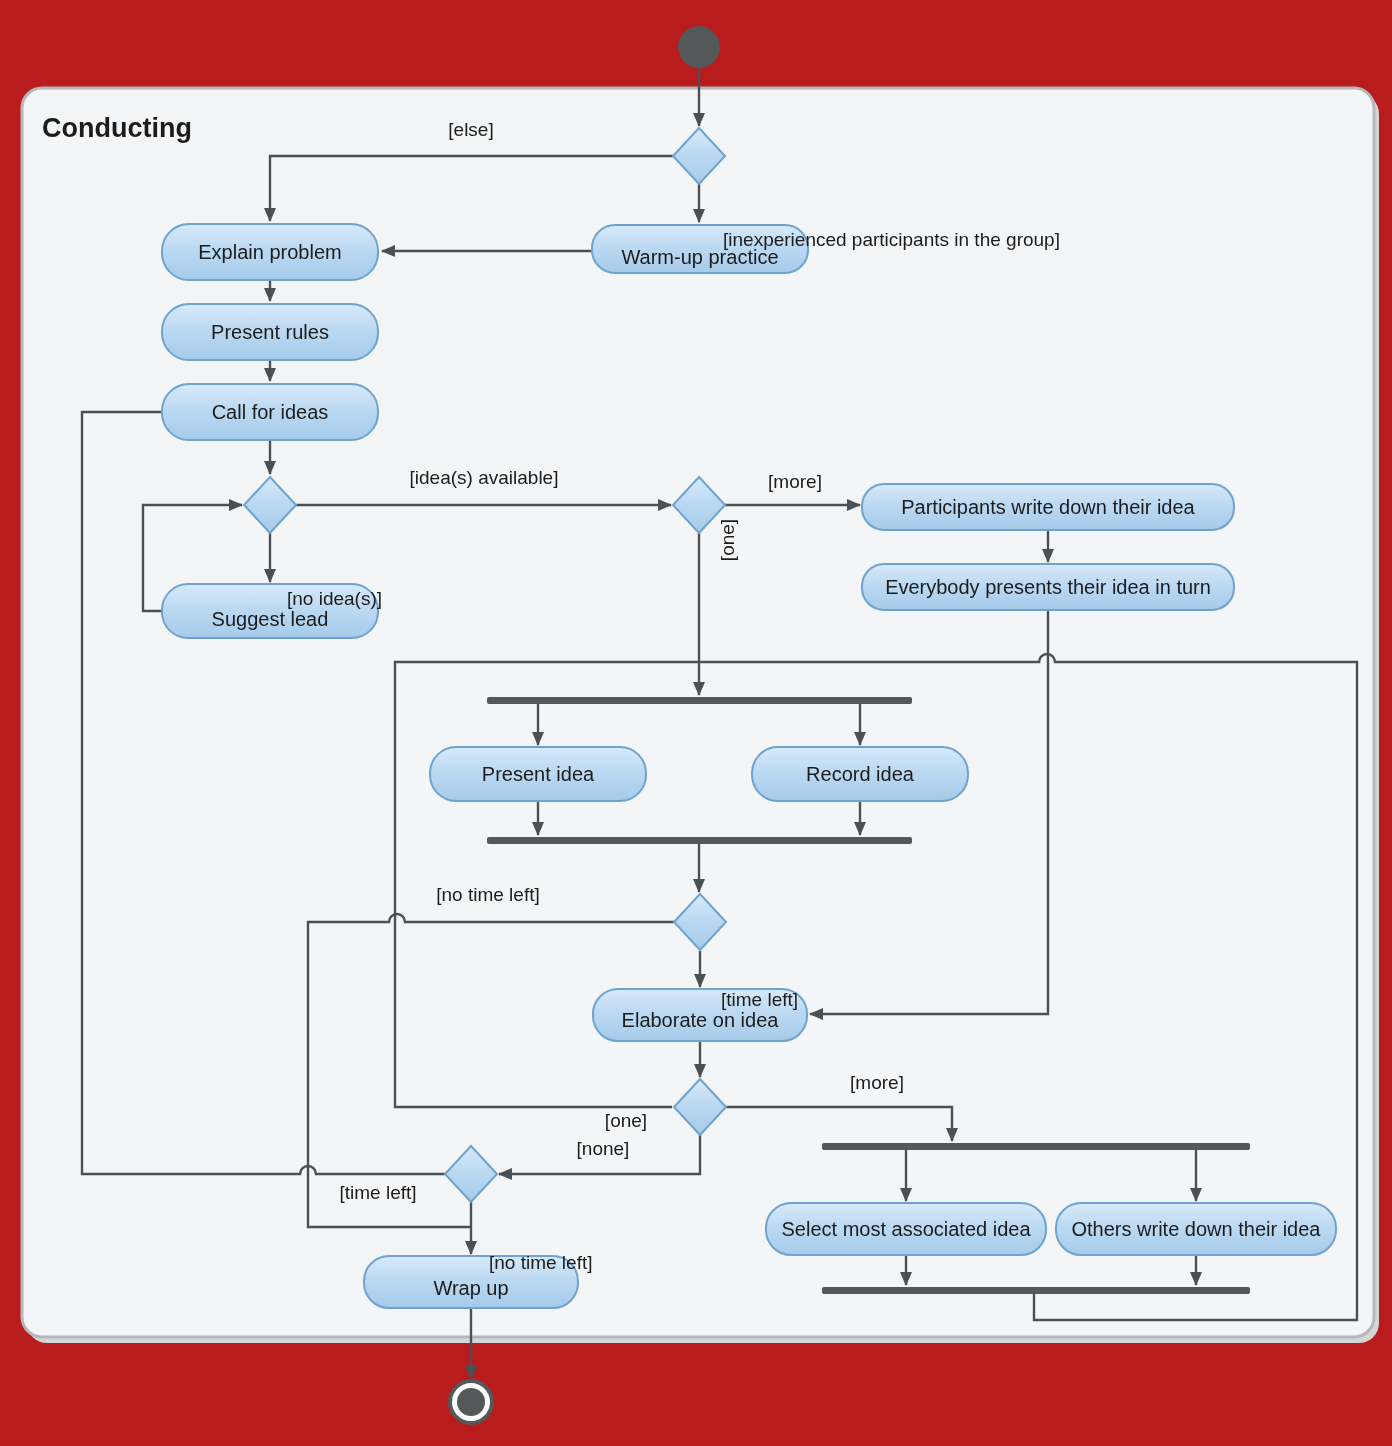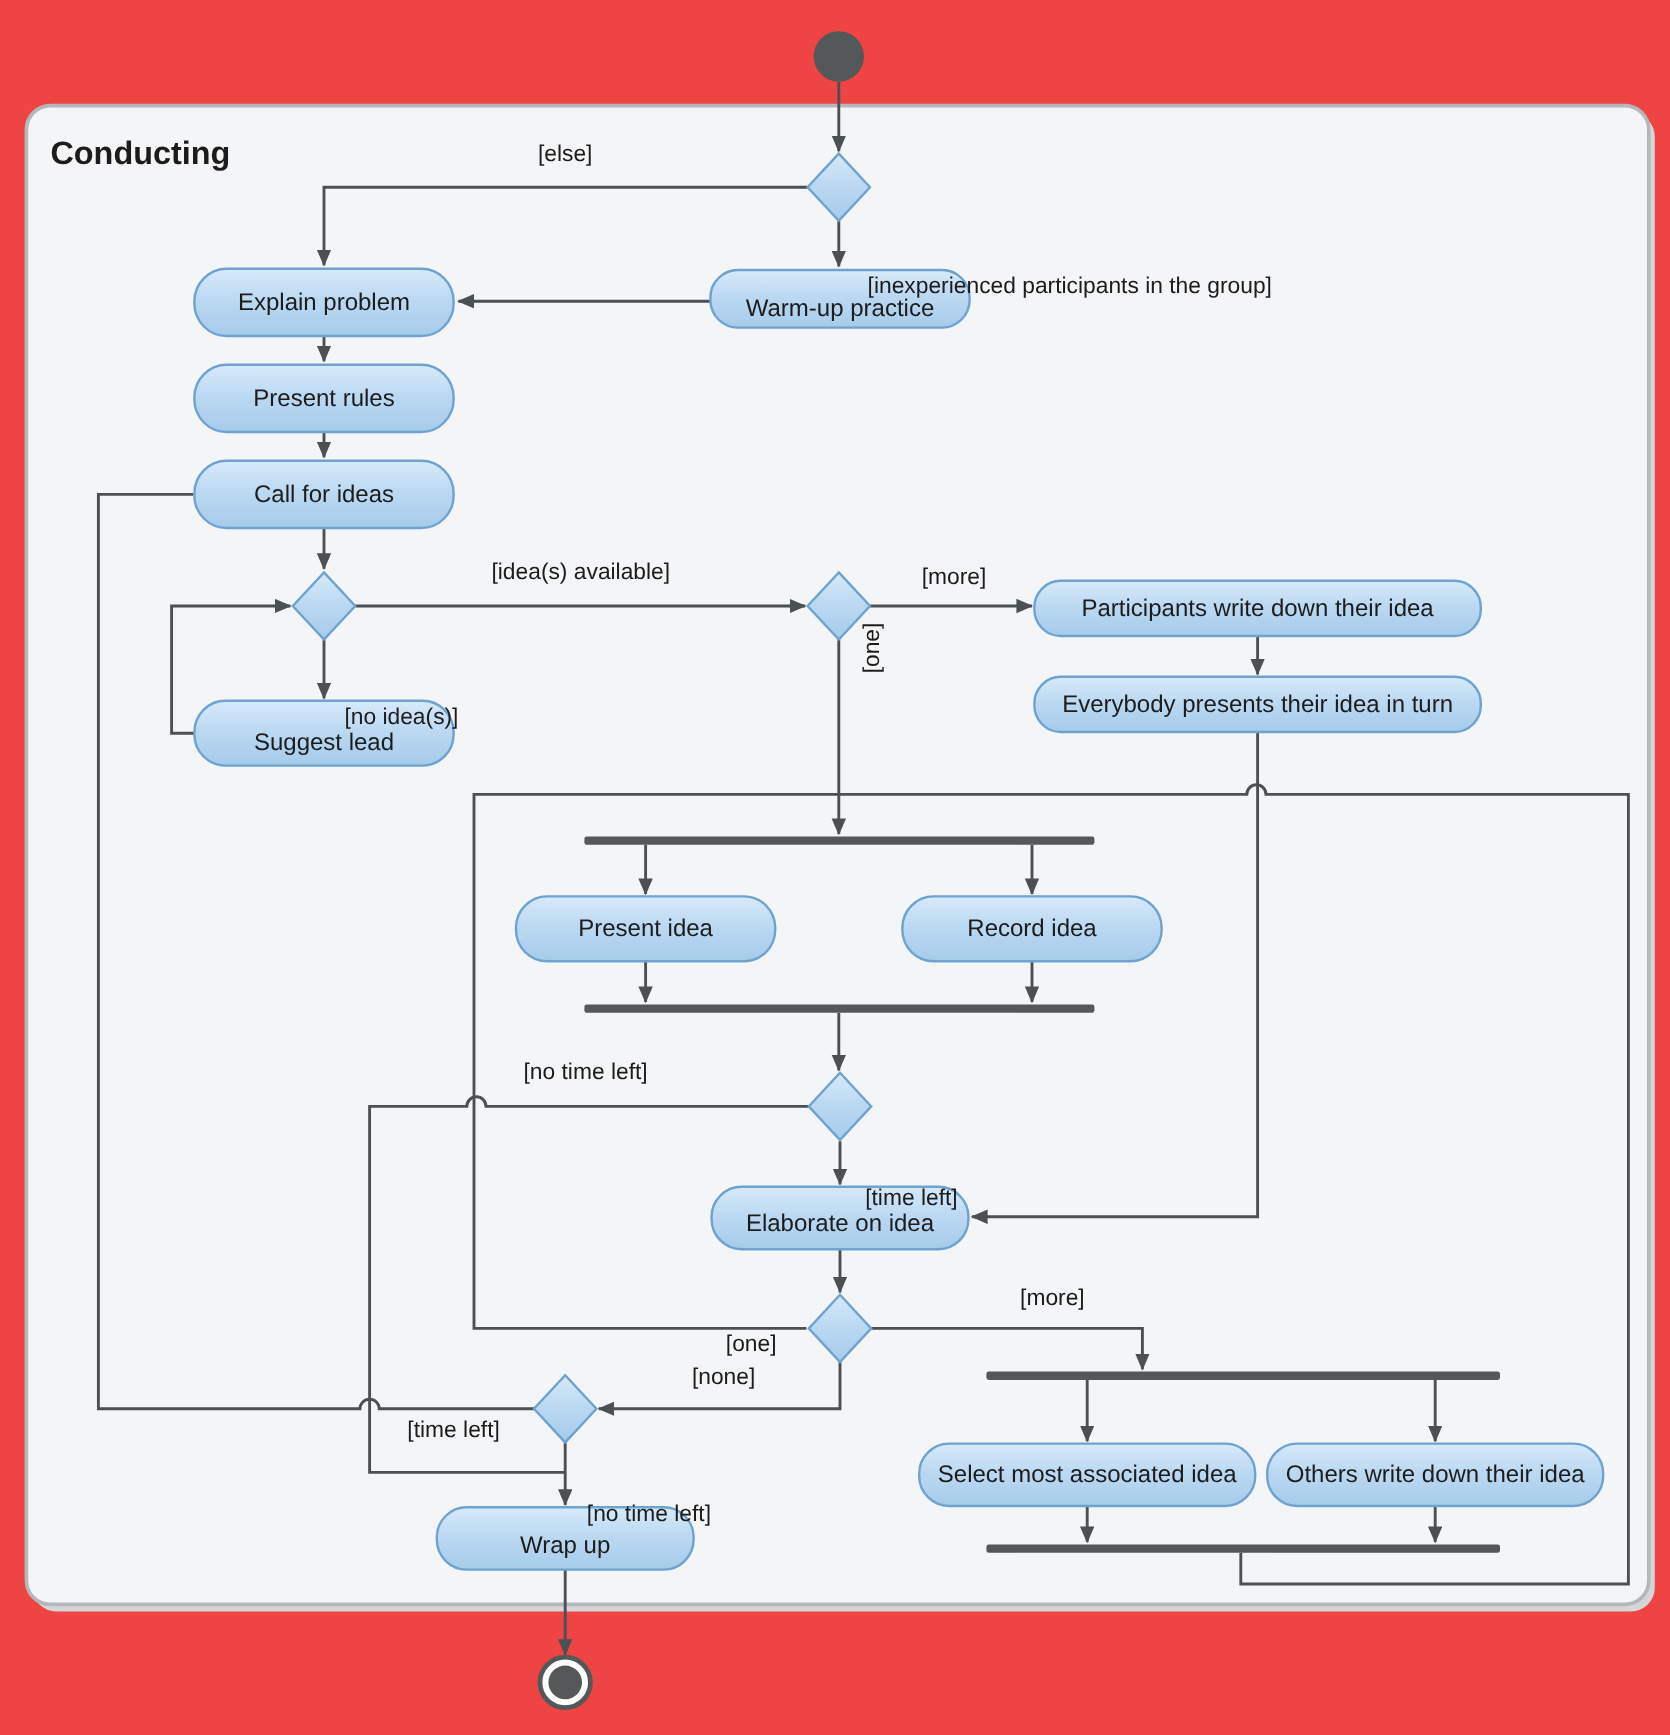--- a/index.html
+++ b/index.html
@@ -1,17 +1,17 @@
 <!DOCTYPE html>
 <html><head>
 <meta charset="utf-8">
 <title>Conducting</title>
 <style>
   html,body { margin:0; padding:0; background:#ffffff; }
-  .stage { position:relative; width:1392px; height:1446px; background:#ef4444; }
+  .stage { position:relative; width:1392px; height:1446px; background:#b91c1c; }
   svg { display:block; font-family:"Liberation Sans", sans-serif; }
   text { fill:#1c1c1c; }
   .frame-title { font-size:27px; font-weight:600; }
   .node-label { font-size:20px; }
   .guard-label { font-size:19px; }
 </style>
 </head>
 <body>
 
 <div class="stage">

